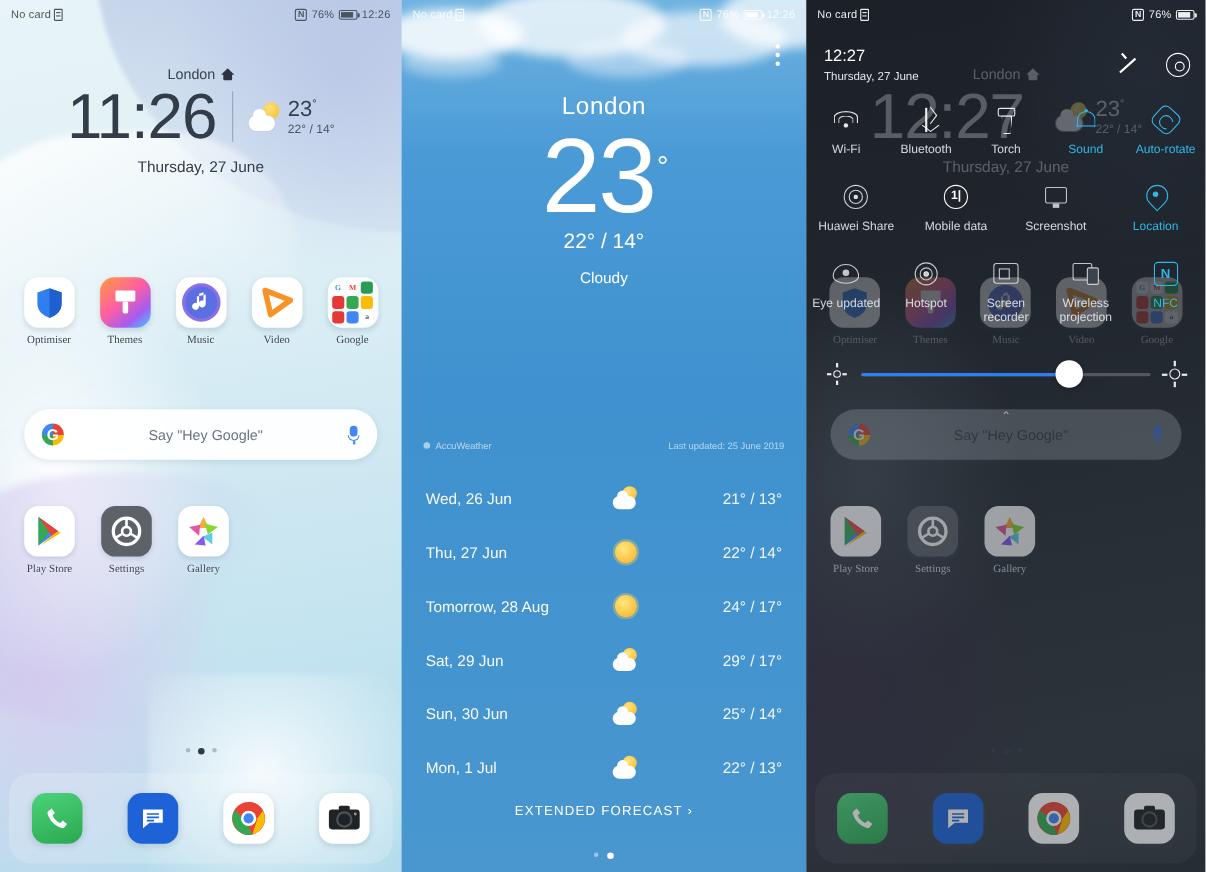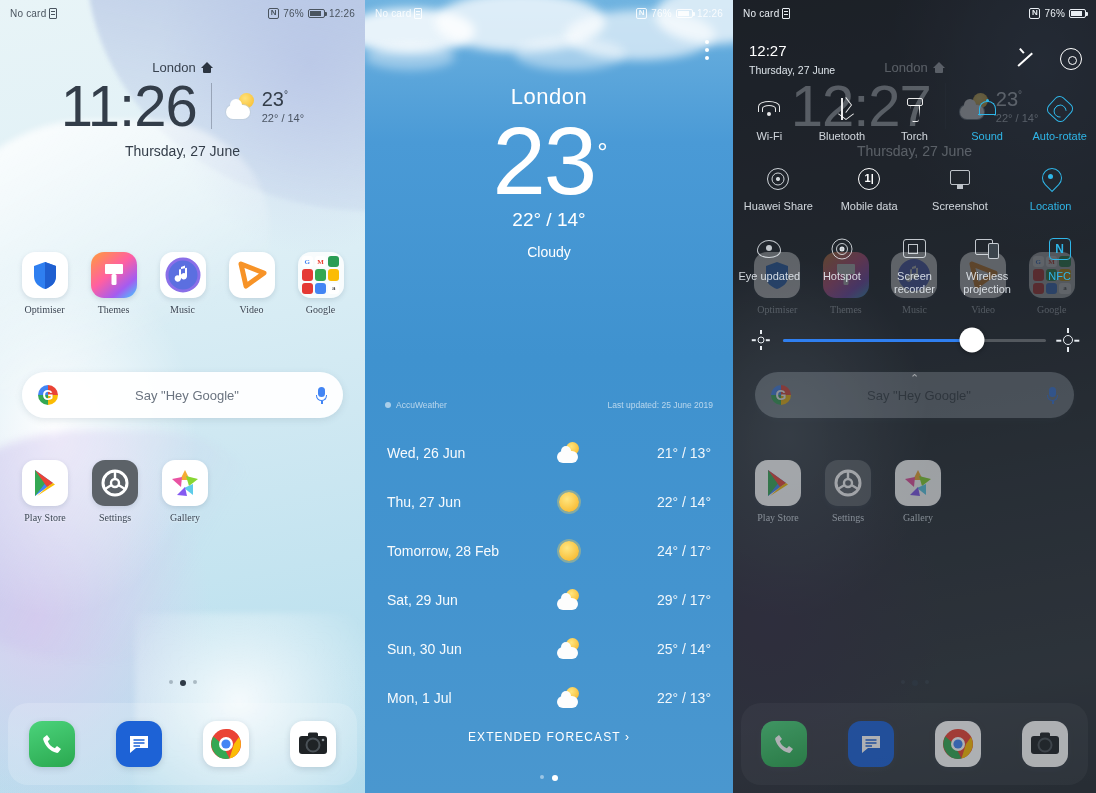--- a/index.html
+++ b/index.html
@@ -595,21 +595,21 @@
         <span class="fc-t">21° / 13°</span>
       </div>
       <div class="fc-row">
         <span class="fc-day">Thu, 27 Jun</span>
         <span class="fc-ico">
             <span class="ic-sun"></span>
           </span>
         <span class="fc-t">22° / 14°</span>
       </div>
       <div class="fc-row">
-        <span class="fc-day">Tomorrow, 28 Feb</span>
+        <span class="fc-day">Tomorrow, 28 Aug</span>
         <span class="fc-ico">
             <span class="ic-sun"></span>
           </span>
         <span class="fc-t">24° / 17°</span>
       </div>
       <div class="fc-row">
         <span class="fc-day">Sat, 29 Jun</span>
         <span class="fc-ico">
             <span class="ic-suncloud">
               <span class="s"></span>

